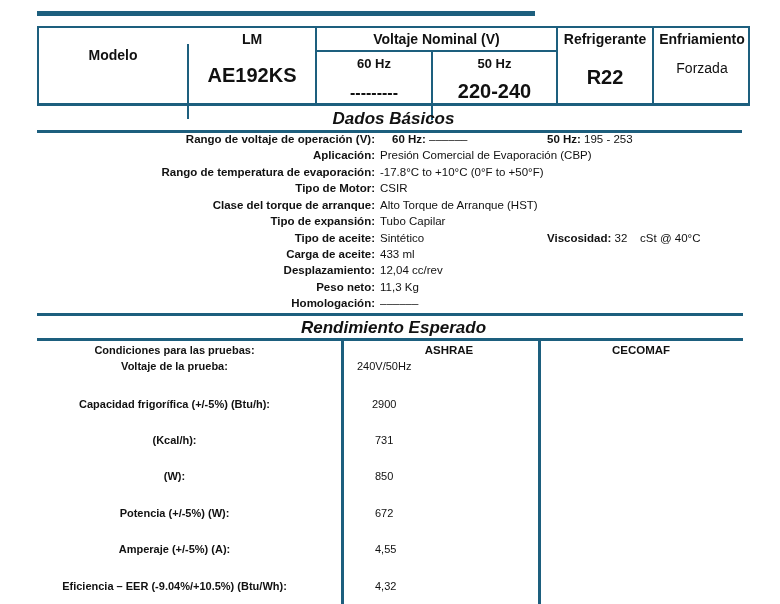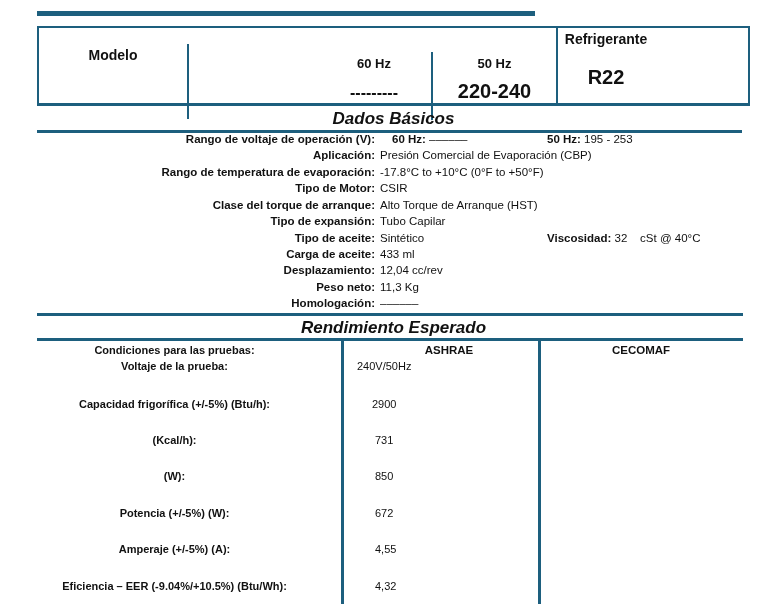--- a/index.html
+++ b/index.html
@@ -44,33 +44,42 @@
 </style>
 </head>
 <body>
 
 <div class="topbar"></div>
 
 <div class="spec-table">
   <div class="cell c-model">
     <div class="hdr">Modelo</div>
   </div>
+  <div class="cell c-lm">
+    <div class="hdr">LM</div>
+    <div class="val" style="top:36px">AE192KS</div>
+  </div>
   <div class="cell c-volt">
+    <div class="volt-top">Voltaje Nominal (V)</div>
     <div class="volt-sub s60">
       <div class="h">60 Hz</div>
       <div class="v" style="font-size:16px;top:32px">---------</div>
     </div>
     <div class="volt-sub s50">
       <div class="h">50 Hz</div>
       <div class="v">220-240</div>
     </div>
   </div>
   <div class="cell c-ref">
     <div class="hdr">Refrigerante</div>
     <div class="val" style="top:38px">R22</div>
+  </div>
+  <div class="cell c-cool">
+    <div class="hdr">Enfriamiento</div>
+    <div class="val" style="top:32px;font-weight:normal;font-size:14px">Forzada</div>
   </div>
 </div>
 
 <div class="section-title" style="top:109px">Dados Básicos</div>
 <div class="section-line" style="top:130px;width:705px"></div>
 
 <div id="basic-rows">
   <div class="basic-row" style="top:133px">
     <span class="lbl">Rango de voltaje de operación (V):</span>
     <span class="val" style="left:392px"><b>60 Hz:</b><span> ––––––</span></span>

